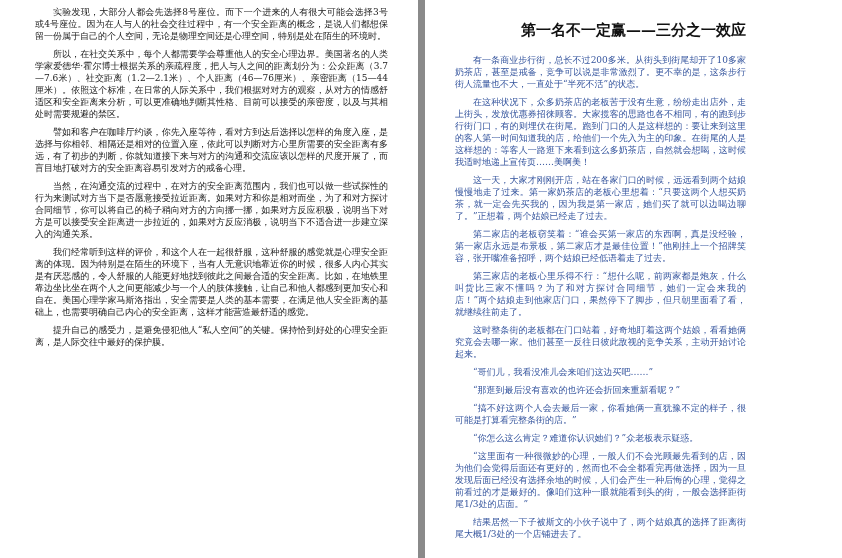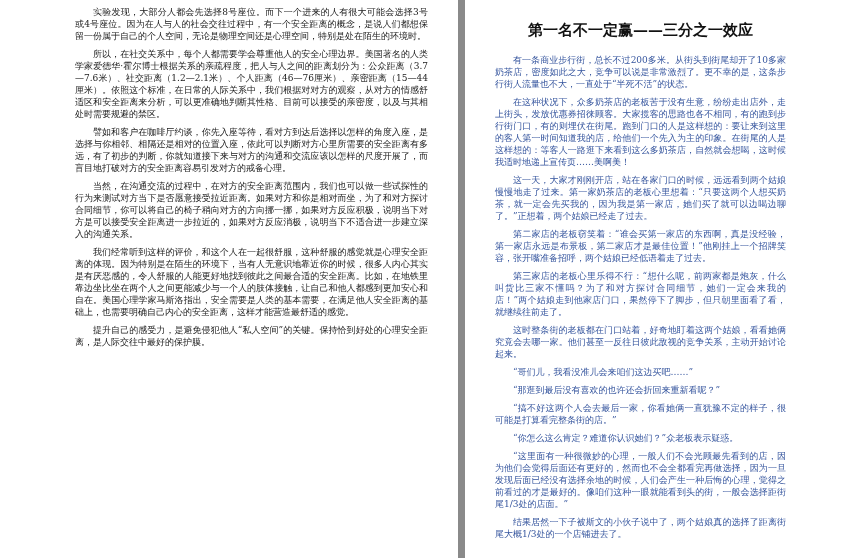--- a/index.html
+++ b/index.html
@@ -11,21 +11,20 @@
     width: 842px;
     height: 558px;
     overflow: hidden;
     font-family: "DejaVu Serif", "Liberation Serif", serif;
   }
   .spread {
     display: flex;
     width: 780px;
     height: 558px;
     background: #ffffff;
-    padding-left: 40px;
   }
   .page {
     box-sizing: border-box;
     background: #ffffff;
     overflow: hidden;
   }
   .page-left {
     width: 418px;
     padding: 6px 30px 0 35px;
   }
@@ -52,21 +51,21 @@
     font-weight: bold;
   }
   .page-right .para {
     color: #35559e;
   }
   .story-title {
     margin: 20px 0 14px 0;
     font-size: 15px;
     line-height: 20px;
     font-weight: bold;
-    text-align: center;
+    text-align: right;
     color: #111111;
   }
 </style>
 </head>
 <body>
 
 <div class="spread">
 
   <div class="page page-left">
     <p class="para">实验发现，大部分人都会先选择8号座位。而下一个进来的人有很大可能会选择3号或4号座位。因为在人与人的社会交往过程中，有一个安全距离的概念，是说人们都想保留一份属于自己的个人空间，无论是物理空间还是心理空间，特别是处在陌生的环境时。</p>
@@ -74,21 +73,21 @@
     <p class="para">譬如和客户在咖啡厅约谈，你先入座等待，看对方到达后选择以怎样的角度入座，是选择与你相邻、相隔还是相对的位置入座，依此可以判断对方心里所需要的安全距离有多远，有了初步的判断，你就知道接下来与对方的沟通和交流应该以怎样的尺度开展了，而盲目地打破对方的安全距离容易引发对方的戒备心理。</p>
     <p class="para">当然，在沟通交流的过程中，在对方的安全距离范围内，我们也可以做一些试探性的行为来测试对方当下是否愿意接受拉近距离。如果对方和你是相对而坐，为了和对方探讨合同细节，你可以将自己的椅子稍向对方的方向挪一挪，如果对方反应积极，说明当下对方是可以接受安全距离进一步拉近的，如果对方反应消极，说明当下不适合进一步建立深入的沟通关系。</p>
     <p class="para">我们经常听到这样的评价，和这个人在一起很舒服，这种舒服的感觉就是心理安全距离的体现。因为特别是在陌生的环境下，当有人无意识地靠近你的时候，很多人内心其实是有厌恶感的，令人舒服的人能更好地找到彼此之间最合适的安全距离。比如，在地铁里靠边坐比坐在两个人之间更能减少与一个人的肢体接触，让自己和他人都感到更加安心和自在。美国心理学家马斯洛指出，安全需要是人类的基本需要，在满足他人安全距离的基础上，也需要明确自己内心的安全距离，这样才能营造最舒适的感觉。</p>
     <p class="para">提升自己的感受力，是避免侵犯他人“私人空间”的关键。保持恰到好处的心理安全距离，是人际交往中最好的保护膜。</p>
   </div>
 
   <div class="gutter"></div>
 
   <div class="page page-right">
     <h1 class="story-title">第一名不一定赢——三分之一效应</h1>
-    <p class="para">有一条商业步行街，总长不过200多米。从街头到街尾却开了10多家奶茶店，密度如此之大，竞争可以说是非常激烈了。更不幸的是，这条步行街人流量也不大，一直处于“半死不活”的状态。</p>
+    <p class="para">有一条商业步行街，总长不过200多米。从街头到街尾却开了10多家奶茶店，甚至是戒备，竞争可以说是非常激烈了。更不幸的是，这条步行街人流量也不大，一直处于“半死不活”的状态。</p>
     <p class="para">在这种状况下，众多奶茶店的老板苦于没有生意，纷纷走出店外，走上街头，发放优惠券招徕顾客。大家揽客的思路也各不相同，有的跑到步行街门口，有的则埋伏在街尾。跑到门口的人是这样想的：要让来到这里的客人第一时间知道我的店，给他们一个先入为主的印象。在街尾的人是这样想的：等客人一路逛下来看到这么多奶茶店，自然就会想喝，这时候我适时地递上宣传页……美啊美！</p>
     <p class="para">这一天，大家才刚刚开店，站在各家门口的时候，远远看到两个姑娘慢慢地走了过来。第一家奶茶店的老板心里想着：“只要这两个人想买奶茶，就一定会先买我的，因为我是第一家店，她们买了就可以边喝边聊了。”正想着，两个姑娘已经走了过去。</p>
     <p class="para">第二家店的老板窃笑着：“谁会买第一家店的东西啊，真是没经验，第一家店永远是布景板，第二家店才是最佳位置！”他刚挂上一个招牌笑容，张开嘴准备招呼，两个姑娘已经低语着走了过去。</p>
     <p class="para">第三家店的老板心里乐得不行：“想什么呢，前两家都是炮灰，什么叫货比三家不懂吗？为了和对方探讨合同细节，她们一定会来我的店！”两个姑娘走到他家店门口，果然停下了脚步，但只朝里面看了看，就继续往前走了。</p>
     <p class="para">这时整条街的老板都在门口站着，好奇地盯着这两个姑娘，看看她俩究竟会去哪一家。他们甚至一反往日彼此敌视的竞争关系，主动开始讨论起来。</p>
     <p class="para">“哥们儿，我看没准儿会来咱们这边买吧……”</p>
     <p class="para">“那逛到最后没有喜欢的也许还会折回来重新看呢？”</p>
     <p class="para">“搞不好这两个人会去最后一家，你看她俩一直犹豫不定的样子，很可能是打算看完整条街的店。”</p>
     <p class="para">“你怎么这么肯定？难道你认识她们？”众老板表示疑惑。</p>
     <p class="para">“这里面有一种很微妙的心理，一般人们不会光顾最先看到的店，因为他们会觉得后面还有更好的，然而也不会全都看完再做选择，因为一旦发现后面已经没有选择余地的时候，人们会产生一种后悔的心理，觉得之前看过的才是最好的。像咱们这种一眼就能看到头的街，一般会选择距街尾1/3处的店面。”</p>

